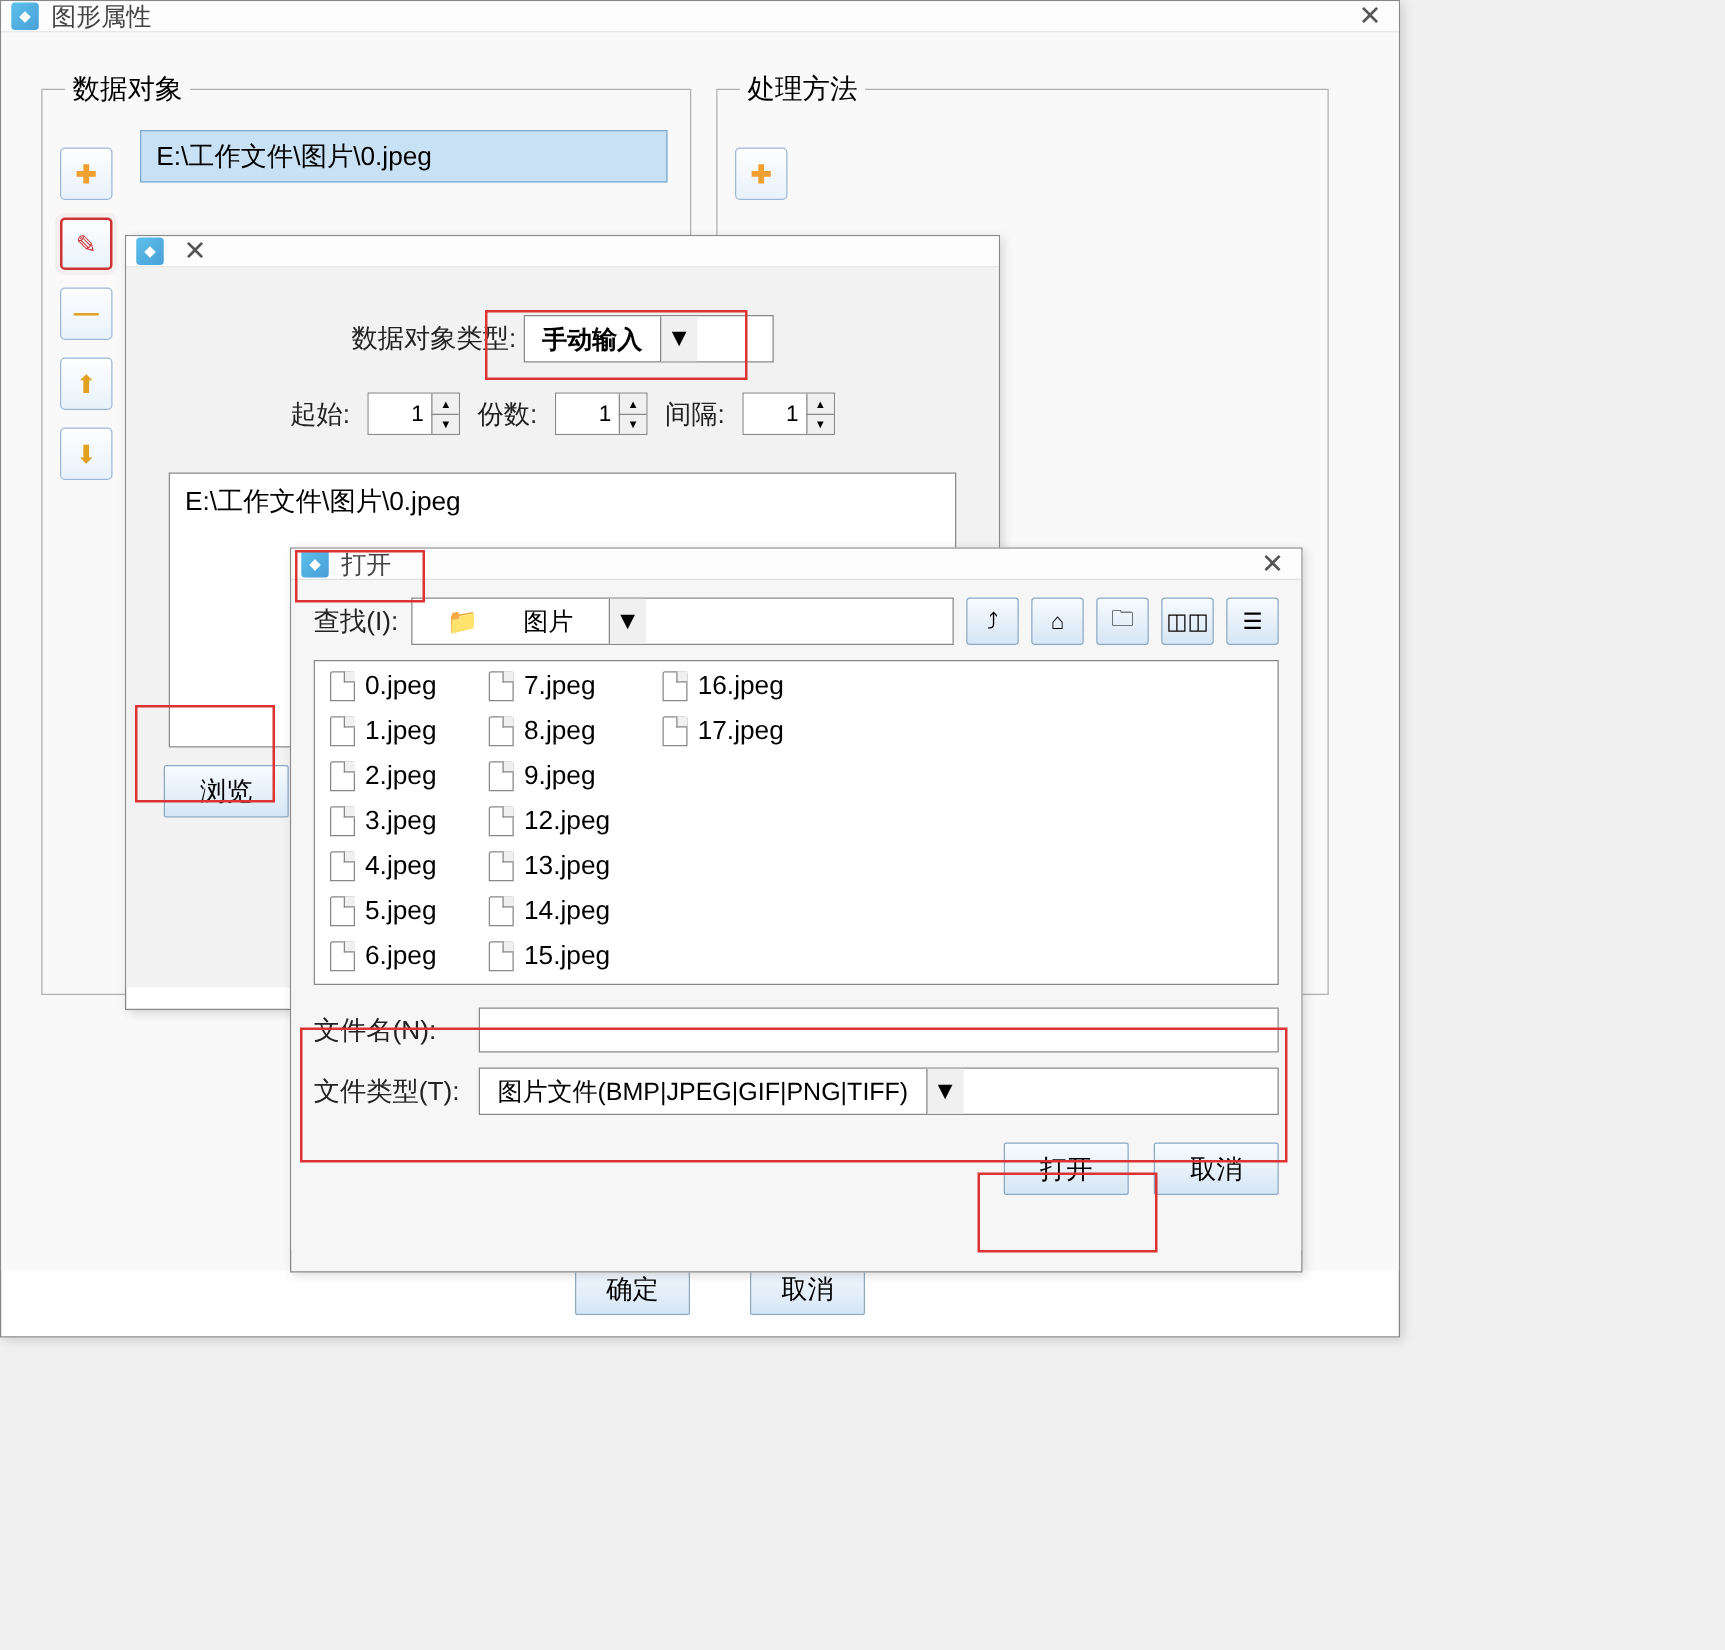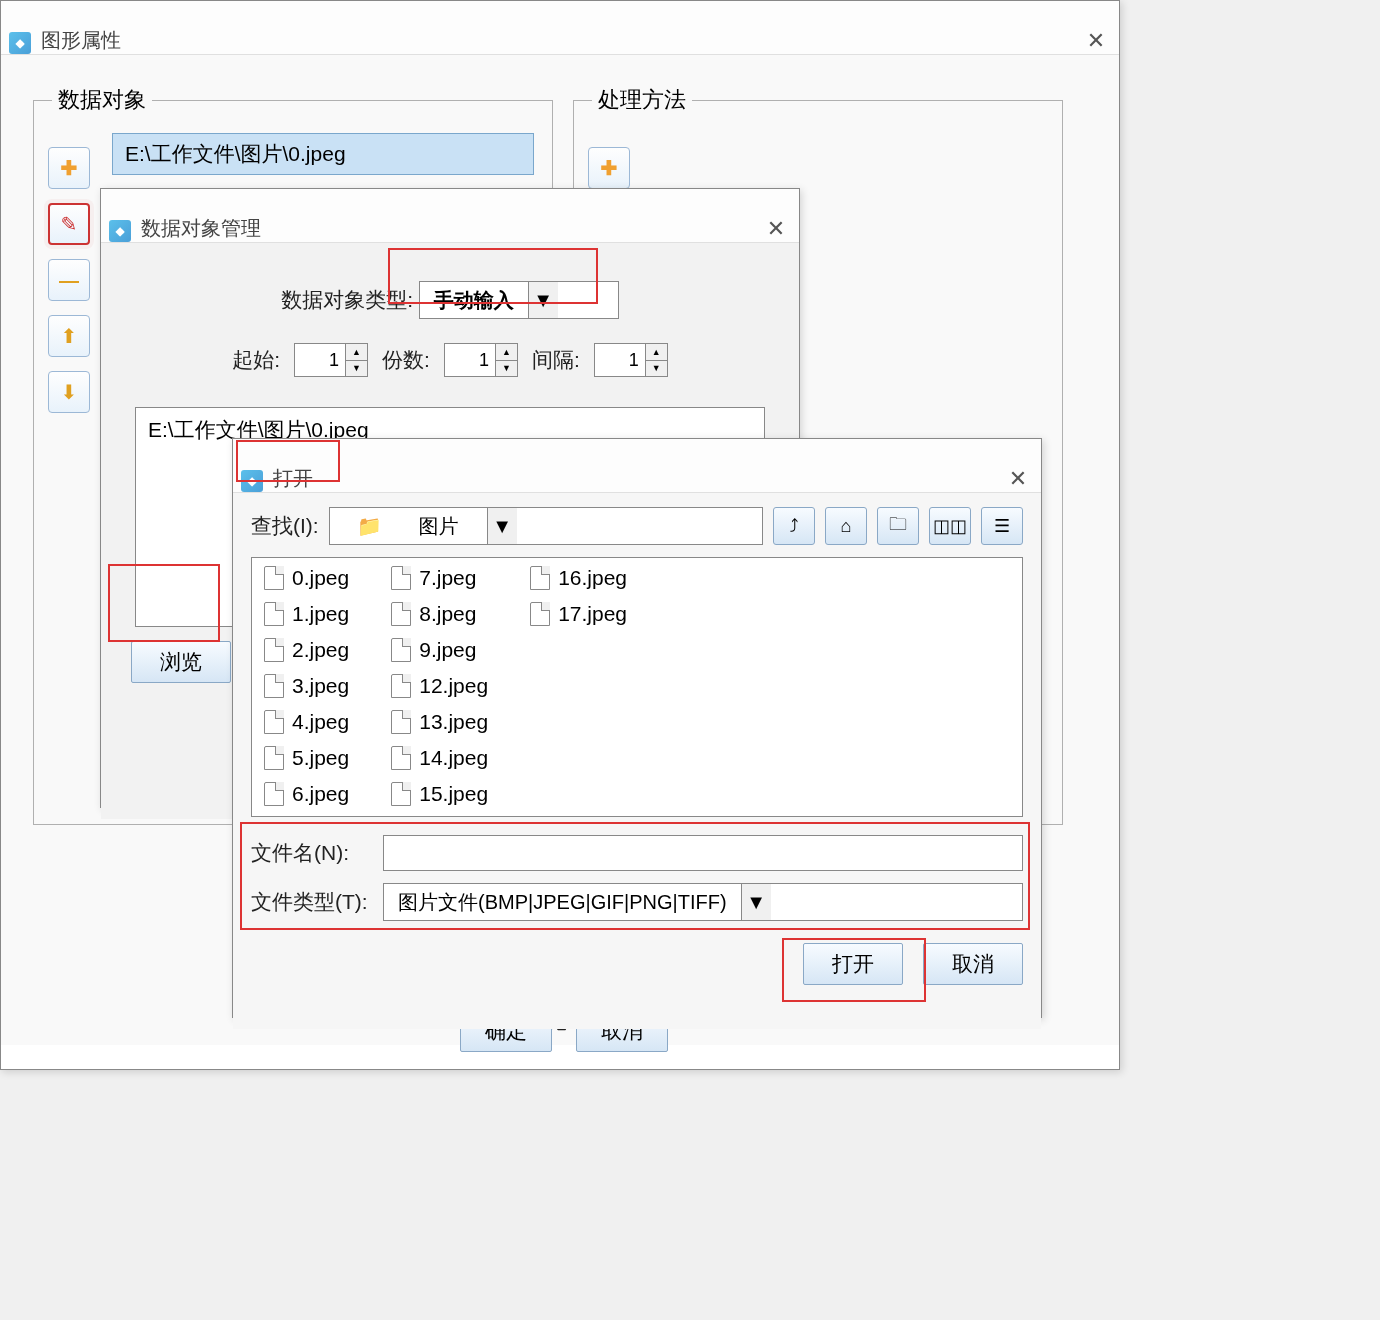--- a/index.html
+++ b/index.html
@@ -1,19 +1,19 @@
 <!DOCTYPE html>
 <html><head>
 <meta charset="utf-8">
 <style>
 * { box-sizing: border-box; font-family: "Microsoft YaHei", Arial, sans-serif; }
 body { margin: 0; background: #f0f0f0; width: 1380px; height: 1320px; position: relative; overflow: hidden; font-size: 20px; }
 
 .win { position: absolute; background: #fff; border: 1px solid #888; box-shadow: 2px 2px 8px rgba(0,0,0,0.15); }
-.titlebar { height: 54px; display: flex; align-items: flex-end; padding: 0 8px; background: #fdfdfd; border-bottom: 1px solid #e0e0e0; }
+.titlebar { height: 25px; display: flex; align-items: center; padding: 0 8px; background: #fdfdfd; border-bottom: 1px solid #e0e0e0; }
 .titlebar .ticon { width: 22px; height: 22px; background: linear-gradient(135deg,#5bc0eb,#4a9fd8); border-radius: 3px; margin-right: 10px; display:inline-flex; align-items:center; justify-content:center; }
 .titlebar .ticon::after{content:"◆"; color:#fff; font-size:12px;}
 .titlebar .ttext { flex: 1; color: #444; font-size: 20px; }
 .titlebar .close { width: 30px; text-align: center; color: #555; font-size: 22px; cursor: pointer; }
 
 .tabs { display: flex; border-bottom: 1px solid #bbb; background: #f4f4f4; }
 .tab { padding: 8px 22px; border: 1px solid #bbb; border-bottom: none; margin-right: 4px; background: #f9f9f9; margin-top: 6px; cursor:pointer; font-size:20px;}
 .tab.active { background: #e8f3fb; }
 
 .body { padding: 18px 30px; background: #f9f9f9; position:relative; }
@@ -100,31 +100,30 @@
 
     <div class="bottom-row">
       <span class="checkbox"></span>
       <span class="label">打印时保存</span>
       <div style="flex:1"></div>
       <span class="label" style="margin-right:6px;">览</span>
     </div>
   </div>
 </div>
 
-<div style="position:absolute; left:448px; top:1010px; display:flex; gap:24px;padding-left:12px;">
+<div style="position:absolute; left:448px; top:1010px; display:flex; gap:48px;padding-left:12px;">
   <div class="btn">确定</div>
   <div class="btn">取消</div>
 </div>
 
 <div class="redbox" style="left:130px; top:408px; width:72px; height:68px; border-width:3px;"></div>
 
 <div id="win-mgmt" class="win">
   <div class="titlebar">
     <span class="ticon"></span>
-    <span class="ttext">数据对象管理</span>
     <span class="close">✕</span>
   </div>
   <div class="body">
     <div style="text-align:center; margin-top:20px;">
       <span class="label">数据对象类型:</span>
       <span style="display:inline-block; position:relative;">
         <span class="combo" style="width:200px;font-weight:bold;">
           <span>手动输入</span>
           <span class="arrow">▼</span>
         </span>

